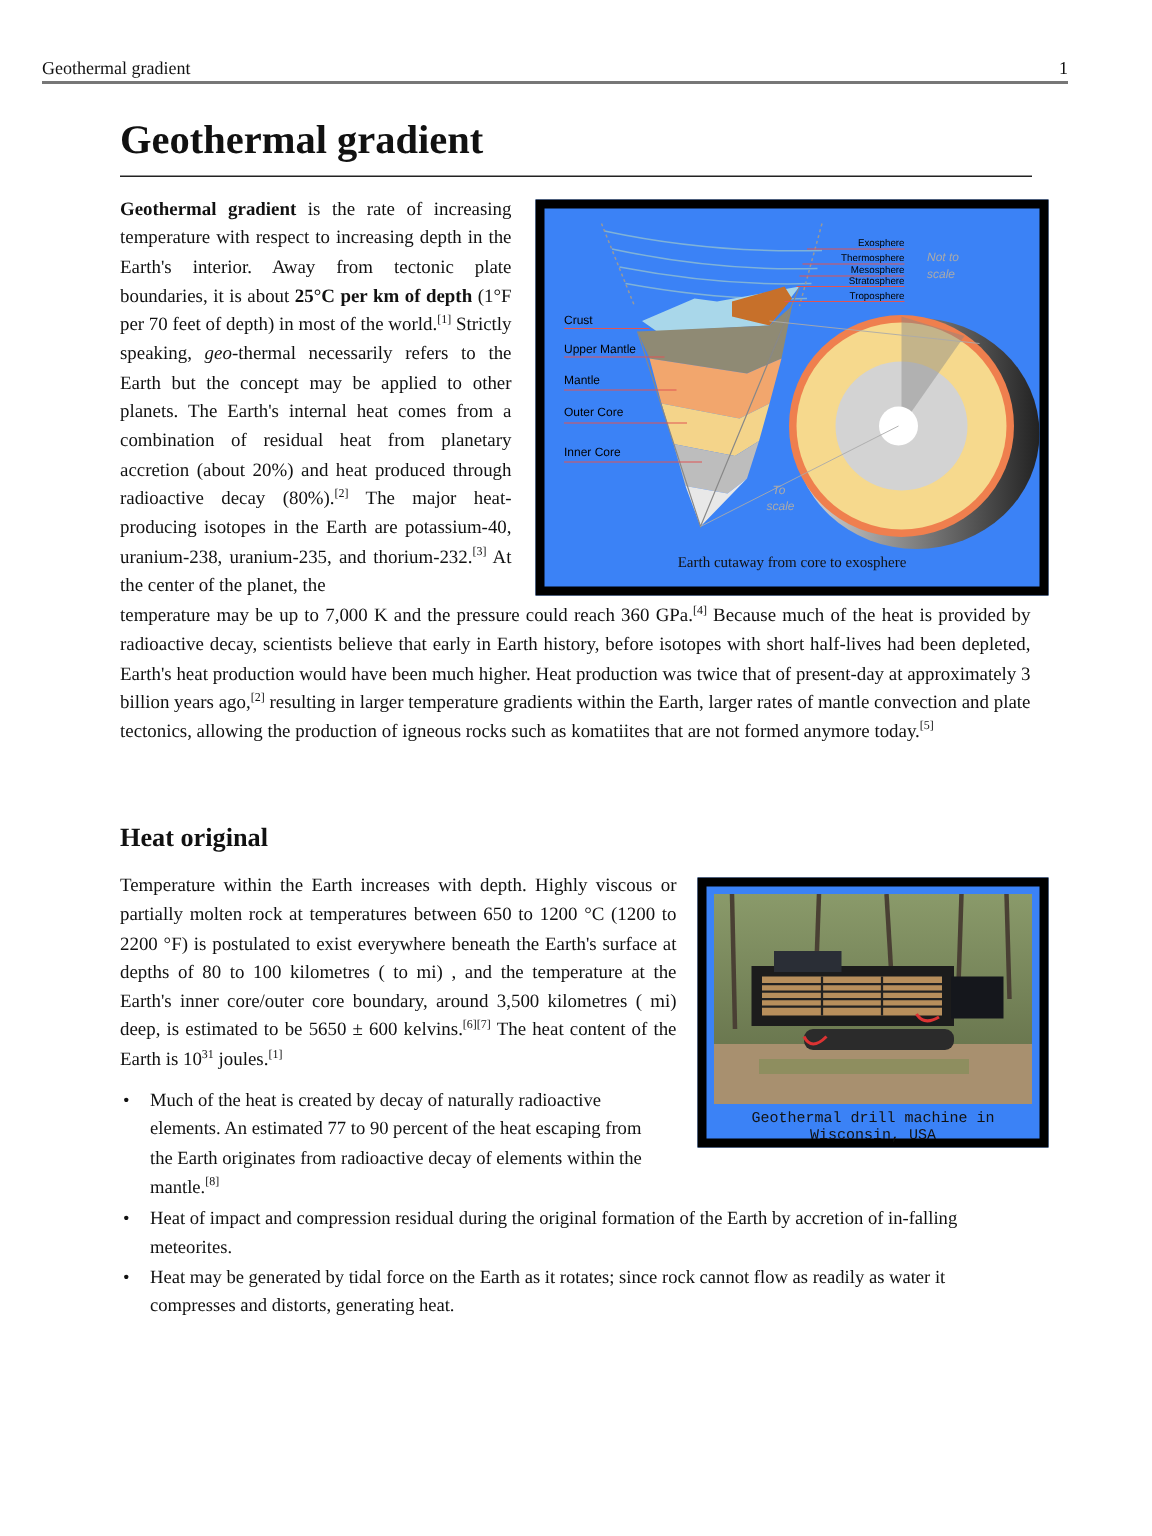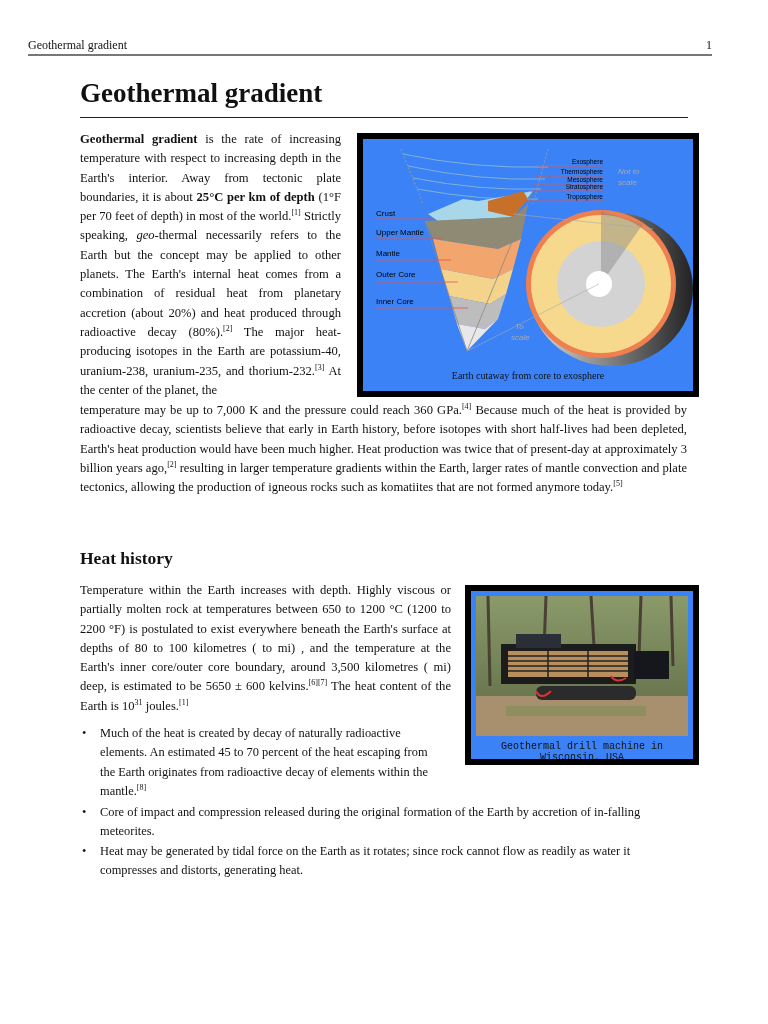--- a/index.html
+++ b/index.html
@@ -104,21 +104,21 @@
     <polygon points="238,145 238,72 280,85" fill="#888" opacity="0.45"></polygon>
     <ellipse cx="236" cy="145" rx="13" ry="13" fill="#fff"></ellipse>
     <line x1="150" y1="75" x2="290" y2="90" stroke="#aaa" stroke-width="0.6"></line>
     <line x1="104" y1="212" x2="236" y2="145" stroke="#aaa" stroke-width="0.6"></line>
   </svg>
   <div class="caption" style="top:231px;">Earth cutaway from core to exosphere</div>
 </div>
 
 <p class="para" style="left:80px; top:401px; width:607px;"><span>temperature may be up to 7,000 K and the pressure could reach 360 GPa.</span><sup>[4]</sup><span> Because much of the heat is provided by radioactive decay, scientists believe that early in Earth history, before isotopes with short half-lives had been depleted, Earth's heat production would have been much higher. Heat production was twice that of present-day at approximately 3 billion years ago,</span><sup>[2]</sup><span> resulting in larger temperature gradients within the Earth, larger rates of mantle convection and plate tectonics, allowing the production of igneous rocks such as komatiites that are not formed anymore today.</span><sup>[5]</sup></p>
 
-<h2>Heat history</h2>
+<h2>Heat original</h2>
 
 <p class="para" style="left:80px; top:581px; width:371px;"><span>Temperature within the Earth increases with depth. Highly viscous or partially molten rock at temperatures between 650 to 1200 °C (1200 to 2200 °F) is postulated to exist everywhere beneath the Earth's surface at depths of 80 to 100 kilometres ( to mi) , and the temperature at the Earth's inner core/outer core boundary, around 3,500 kilometres ( mi) deep, is estimated to be 5650 ± 600 kelvins.</span><sup>[6][7]</sup><span> The heat content of the Earth is 10</span><sup>31</sup><span> joules.</span><sup>[1]</sup></p>
 
 <div class="fig" style="left:465px; top:585px; width:222px; height:168px;font-family:Liberation Mono, monospace;">
   <svg width="212" height="140" viewBox="0 0 212 140" style="position:absolute; left:5px; top:5px;">
     <defs>
       <linearGradient id="forest" x1="0" y1="0" x2="0" y2="1">
         <stop offset="0" stop-color="#8a9a6a"></stop>
           <stop offset="1" stop-color="#5e6a45"></stop>
       </linearGradient>
@@ -146,19 +146,19 @@
     <rect x="40" y="38" width="45" height="14" fill="#2a2e36"></rect>
     <rect x="158" y="55" width="35" height="28" fill="#15171c"></rect>
     <rect x="60" y="90" width="100" height="14" rx="6" fill="#2b2b2b"></rect>
     <path d="M60 95 q5 10 15 0" stroke="#d33" stroke-width="2" fill="none"></path>
     <path d="M135 80 q5 8 15 2" stroke="#d33" stroke-width="2" fill="none"></path>
   </svg>
   <div class="caption" style="top:150px;">Geothermal drill machine in Wisconsin, USA</div>
 </div>
 
 <ul class="bullets" style="left:80px; top:724px; width:365px;">
-  <li><span>Much of the heat is created by decay of naturally radioactive elements. An estimated 45 to 70 percent of the heat escaping from the Earth originates from radioactive decay of elements within the mantle.</span><sup>[8]</sup></li>
+  <li><span>Much of the heat is created by decay of naturally radioactive elements. An estimated 77 to 90 percent of the heat escaping from the Earth originates from radioactive decay of elements within the mantle.</span><sup>[8]</sup></li>
 </ul>
 
 <ul class="bullets" style="left:80px; top:803px; width:610px;">
-  <li>Core of impact and compression released during the original formation of the Earth by accretion of in-falling meteorites.</li>
+  <li>Heat of impact and compression residual during the original formation of the Earth by accretion of in-falling meteorites.</li>
   <li>Heat may be generated by tidal force on the Earth as it rotates; since rock cannot flow as readily as water it compresses and distorts, generating heat.</li>
 </ul>
 
 </body></html>

